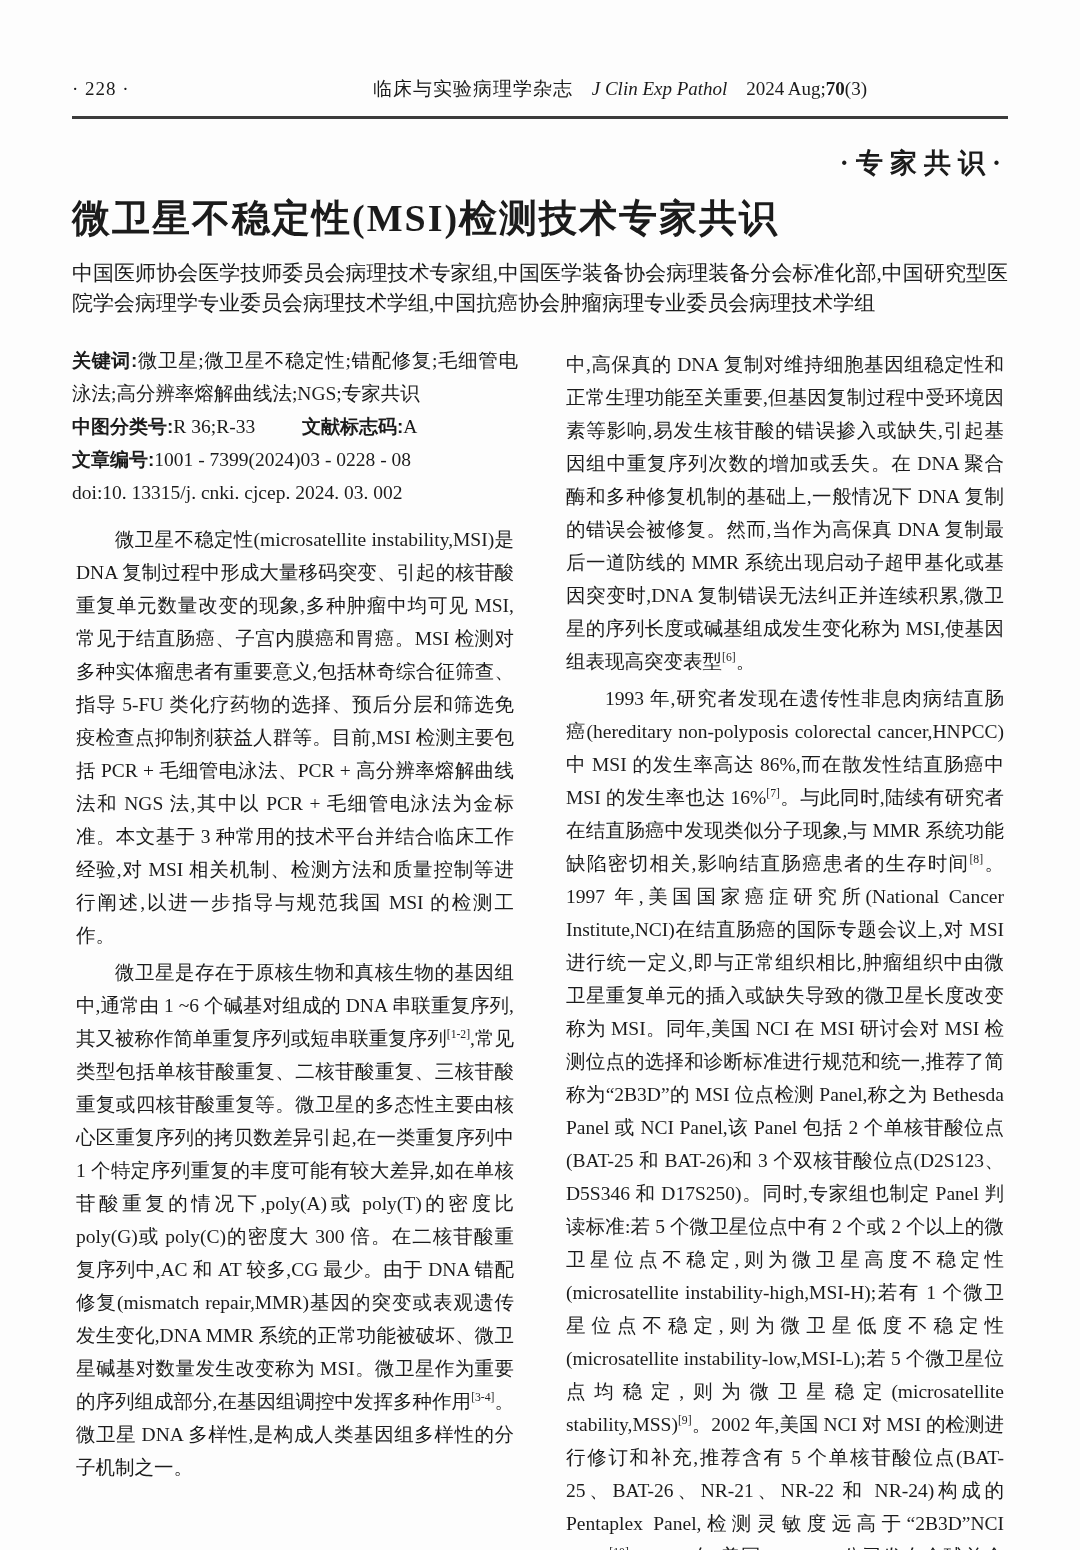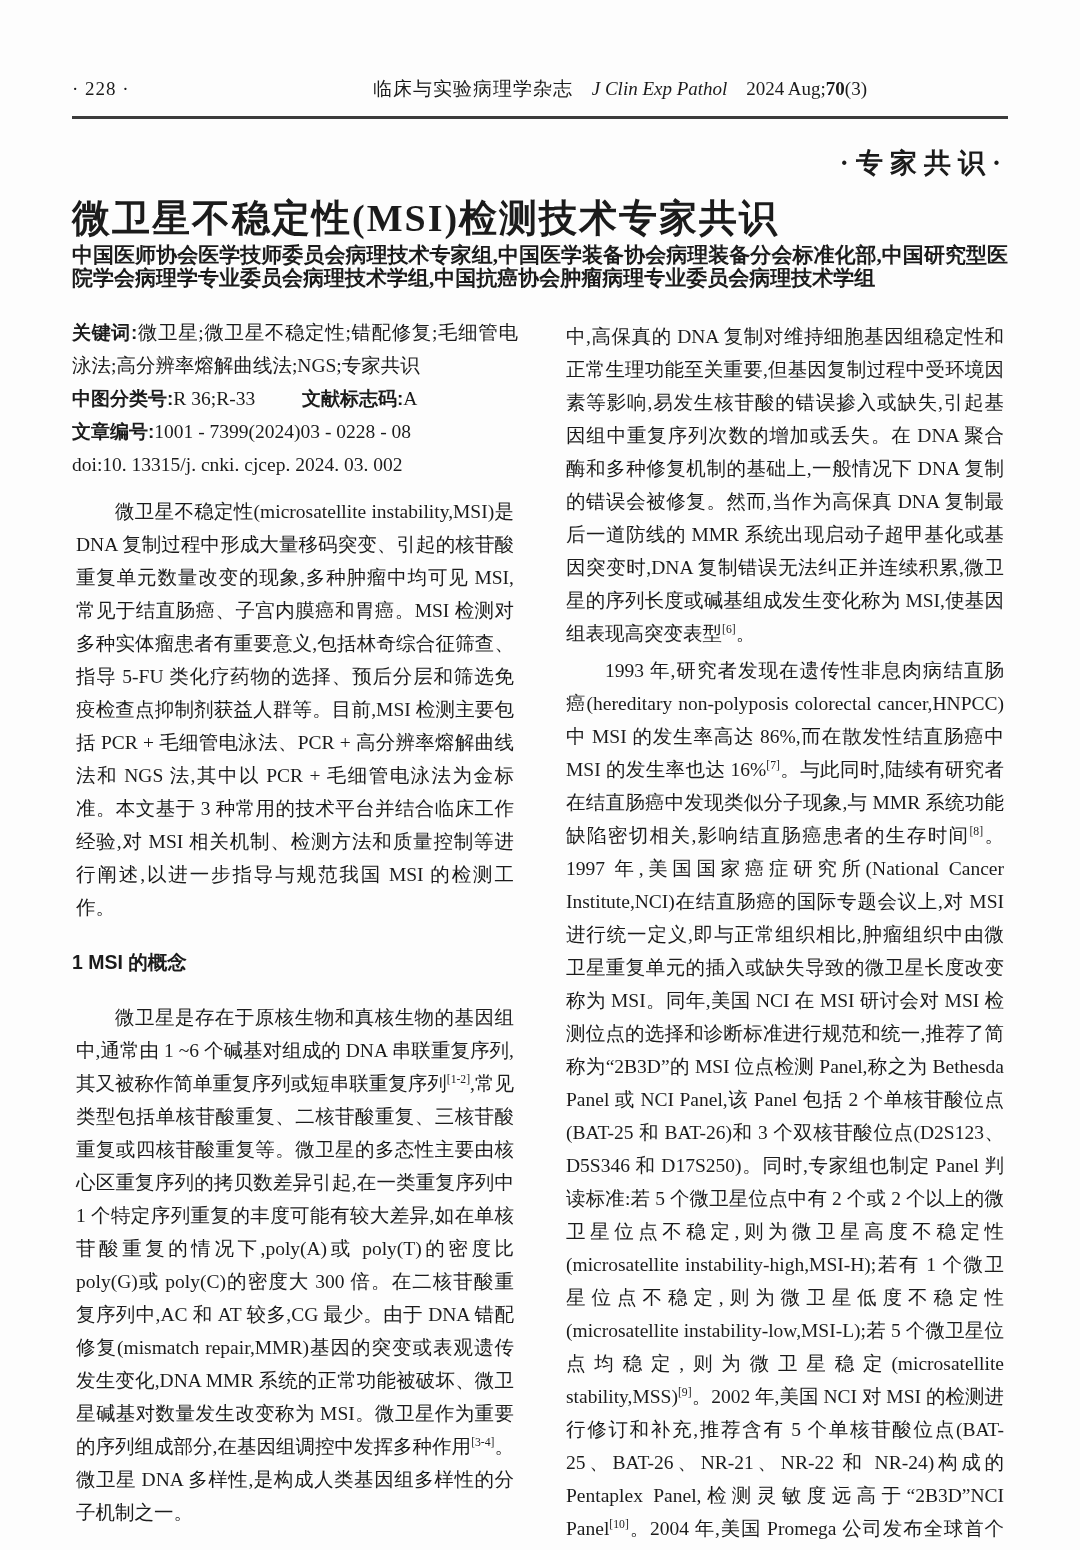--- a/index.html
+++ b/index.html
@@ -12,21 +12,21 @@
   
   .header-row{display:flex;align-items:baseline;font-size:19px;}
   .page-num{width:160px;letter-spacing:1px;}
   .header-center{flex:1;text-align:center;}
   .journal-cn{letter-spacing:1px;}
   .journal-en{font-style:italic;margin:6px 14px;}
   .rule{border-bottom:3px solid #3c3c3c;margin-top:14px;}
   
   .category{text-align:right;font-size:27px;font-weight:bold;letter-spacing:0.26em;margin-top:26px;}
   .title{font-size:38px;font-weight:bold;letter-spacing:2px;margin-top:12px;}
-  .affiliation{font-size:21px;font-weight:700;line-height:23px;margin-top:0;text-align:justify;}
+  .affiliation{font-size:21px;font-weight:400;line-height:30px;margin-top:14px;text-align:justify;}
   
   .columns{display:flex;gap:44px;margin-top:26px;}
   .col{flex:1;min-width:0;font-size:19.5px;line-height:33px;text-align:justify;}
   
   .meta{margin-bottom:14px;}
   .meta-line{margin:0;}
   .meta-label{font-weight:bold;font-family:"Liberation Sans","DejaVu Sans",sans-serif;font-size:19px;}
   .meta-gap{display:inline-block;width:2.4em;}
   
   .para{margin:4px;text-indent:2em;}
@@ -61,21 +61,20 @@
   <div class="columns">
     <div class="col">
       <div class="meta">
         <p class="meta-line"><span class="meta-label">关键词:</span><span>微卫星;微卫星不稳定性;错配修复;毛细管电泳法;高分辨率熔解曲线法;NGS;专家共识</span></p>
         <p class="meta-line"><span class="meta-label">中图分类号:</span><span>R 36;R-33</span><span class="meta-gap"></span><span class="meta-label">文献标志码:</span><span>A</span></p>
         <p class="meta-line"><span class="meta-label">文章编号:</span><span>1001 - 7399(2024)03 - 0228 - 08</span></p>
         <p class="meta-line">doi:10. 13315/j. cnki. cjcep. 2024. 03. 002</p>
       </div>
       <div>
           <p class="para">微卫星不稳定性(microsatellite instability,MSI)是 DNA 复制过程中形成大量移码突变、引起的核苷酸重复单元数量改变的现象,多种肿瘤中均可见 MSI,常见于结直肠癌、子宫内膜癌和胃癌。MSI 检测对多种实体瘤患者有重要意义,包括林奇综合征筛查、指导 5-FU 类化疗药物的选择、预后分层和筛选免疫检查点抑制剂获益人群等。目前,MSI 检测主要包括 PCR + 毛细管电泳法、PCR + 高分辨率熔解曲线法和 NGS 法,其中以 PCR + 毛细管电泳法为金标准。本文基于 3 种常用的技术平台并结合临床工作经验,对 MSI 相关机制、检测方法和质量控制等进行阐述,以进一步指导与规范我国 MSI 的检测工作。</p>
-          <div class="sec-heading">1  MSI 的概念</div>
           <p class="para">微卫星是存在于原核生物和真核生物的基因组中,通常由 1 ~6 个碱基对组成的 DNA 串联重复序列,其又被称作简单重复序列或短串联重复序列<sup>[1-2]</sup>,常见类型包括单核苷酸重复、二核苷酸重复、三核苷酸重复或四核苷酸重复等。微卫星的多态性主要由核心区重复序列的拷贝数差异引起,在一类重复序列中 1 个特定序列重复的丰度可能有较大差异,如在单核苷酸重复的情况下,poly(A)或 poly(T)的密度比 poly(G)或 poly(C)的密度大 300 倍。在二核苷酸重复序列中,AC 和 AT 较多,CG 最少。由于 DNA 错配修复(mismatch repair,MMR)基因的突变或表观遗传发生变化,DNA MMR 系统的正常功能被破坏、微卫星碱基对数量发生改变称为 MSI。微卫星作为重要的序列组成部分,在基因组调控中发挥多种作用<sup>[3-4]</sup>。微卫星 DNA 多样性,是构成人类基因组多样性的分子机制之一。</p>
         </div>
     </div>
     <div class="col">
       <div>
           <p class="para no-indent">中,高保真的 DNA 复制对维持细胞基因组稳定性和正常生理功能至关重要,但基因复制过程中受环境因素等影响,易发生核苷酸的错误掺入或缺失,引起基因组中重复序列次数的增加或丢失。在 DNA 聚合酶和多种修复机制的基础上,一般情况下 DNA 复制的错误会被修复。然而,当作为高保真 DNA 复制最后一道防线的 MMR 系统出现启动子超甲基化或基因突变时,DNA 复制错误无法纠正并连续积累,微卫星的序列长度或碱基组成发生变化称为 MSI,使基因组表现高突变表型<sup>[6]</sup>。</p>
           <p class="para">1993 年,研究者发现在遗传性非息肉病结直肠癌(hereditary non-polyposis colorectal cancer,HNPCC)中 MSI 的发生率高达 86%,而在散发性结直肠癌中 MSI 的发生率也达 16%<sup>[7]</sup>。与此同时,陆续有研究者在结直肠癌中发现类似分子现象,与 MMR 系统功能缺陷密切相关,影响结直肠癌患者的生存时间<sup>[8]</sup>。1997 年,美国国家癌症研究所(National Cancer Institute,NCI)在结直肠癌的国际专题会议上,对 MSI 进行统一定义,即与正常组织相比,肿瘤组织中由微卫星重复单元的插入或缺失导致的微卫星长度改变称为 MSI。同年,美国 NCI 在 MSI 研讨会对 MSI 检测位点的选择和诊断标准进行规范和统一,推荐了简称为“2B3D”的 MSI 位点检测 Panel,称之为 Bethesda Panel 或 NCI Panel,该 Panel 包括 2 个单核苷酸位点(BAT-25 和 BAT-26)和 3 个双核苷酸位点(D2S123、D5S346 和 D17S250)。同时,专家组也制定 Panel 判读标准:若 5 个微卫星位点中有 2 个或 2 个以上的微卫星位点不稳定,则为微卫星高度不稳定性(microsatellite instability-high,MSI-H);若有 1 个微卫星位点不稳定,则为微卫星低度不稳定性(microsatellite instability-low,MSI-L);若 5 个微卫星位点均稳定,则为微卫星稳定(microsatellite stability,MSS)<sup>[9]</sup>。2002 年,美国 NCI 对 MSI 的检测进行修订和补充,推荐含有 5 个单核苷酸位点(BAT-25、BAT-26、NR-21、NR-22 和 NR-24)构成的 Pentaplex Panel,检测灵敏度远高于“2B3D”NCI Panel<sup>[10]</sup>。2004 年,美国 Promega 公司发布全球首个商品化 MSI 检测试剂盒;2006 年,Promega Panel MSI 检测体系出现,将 Pentaplex Panel 中的 NR-22 替换为 Mono-27,包括 5 个单核苷酸位点(BAT-25、BAT-26、NR-21、MONO-27 和 NR-24)和 2 个对照位点(Penta C、Penta D)。目前,国内外权威指南和专家共识推荐 MSI 检测方法主要是 2B3D Panel 和 Promega Panel。</p>
         </div>
     </div>
   </div>

